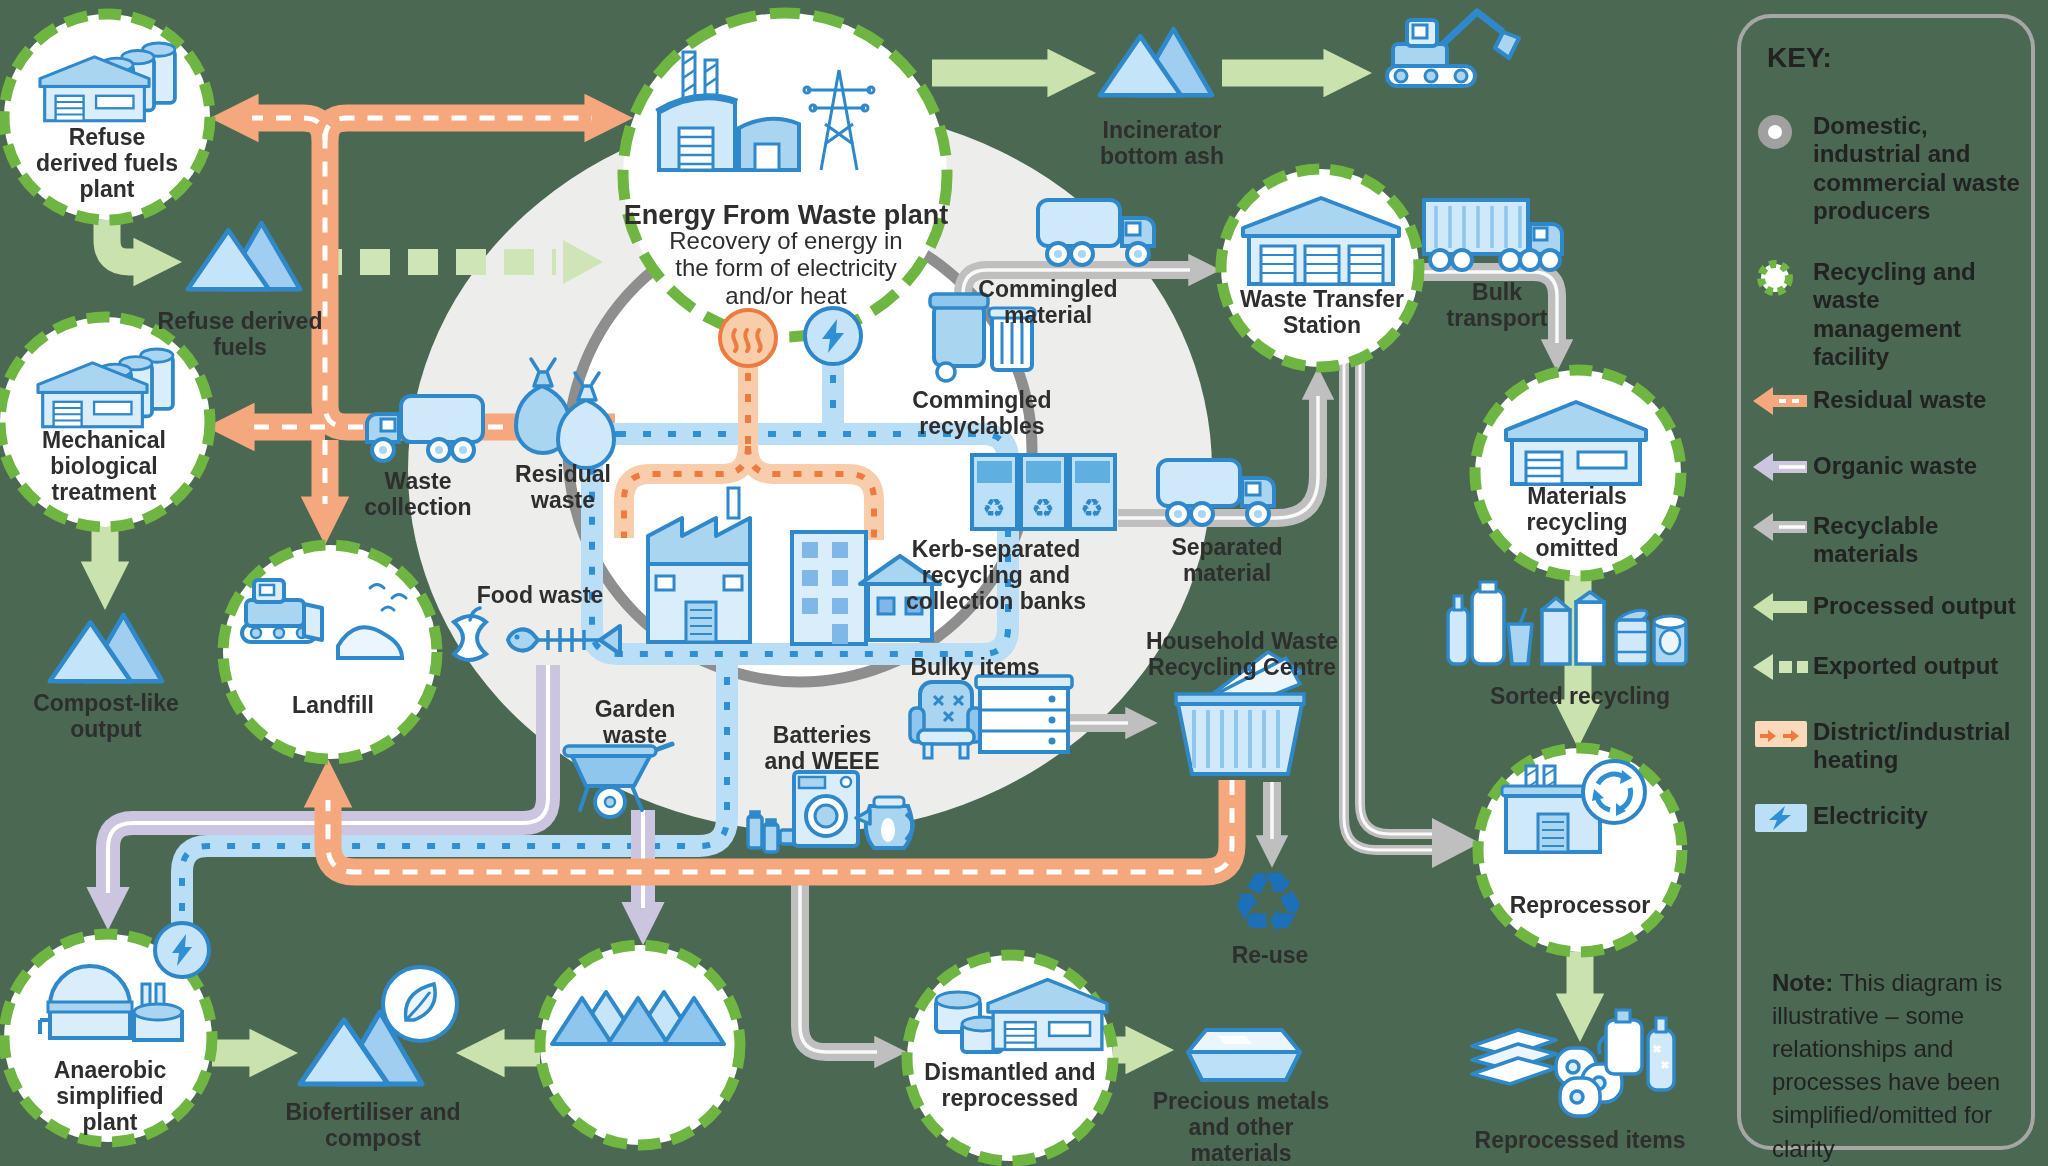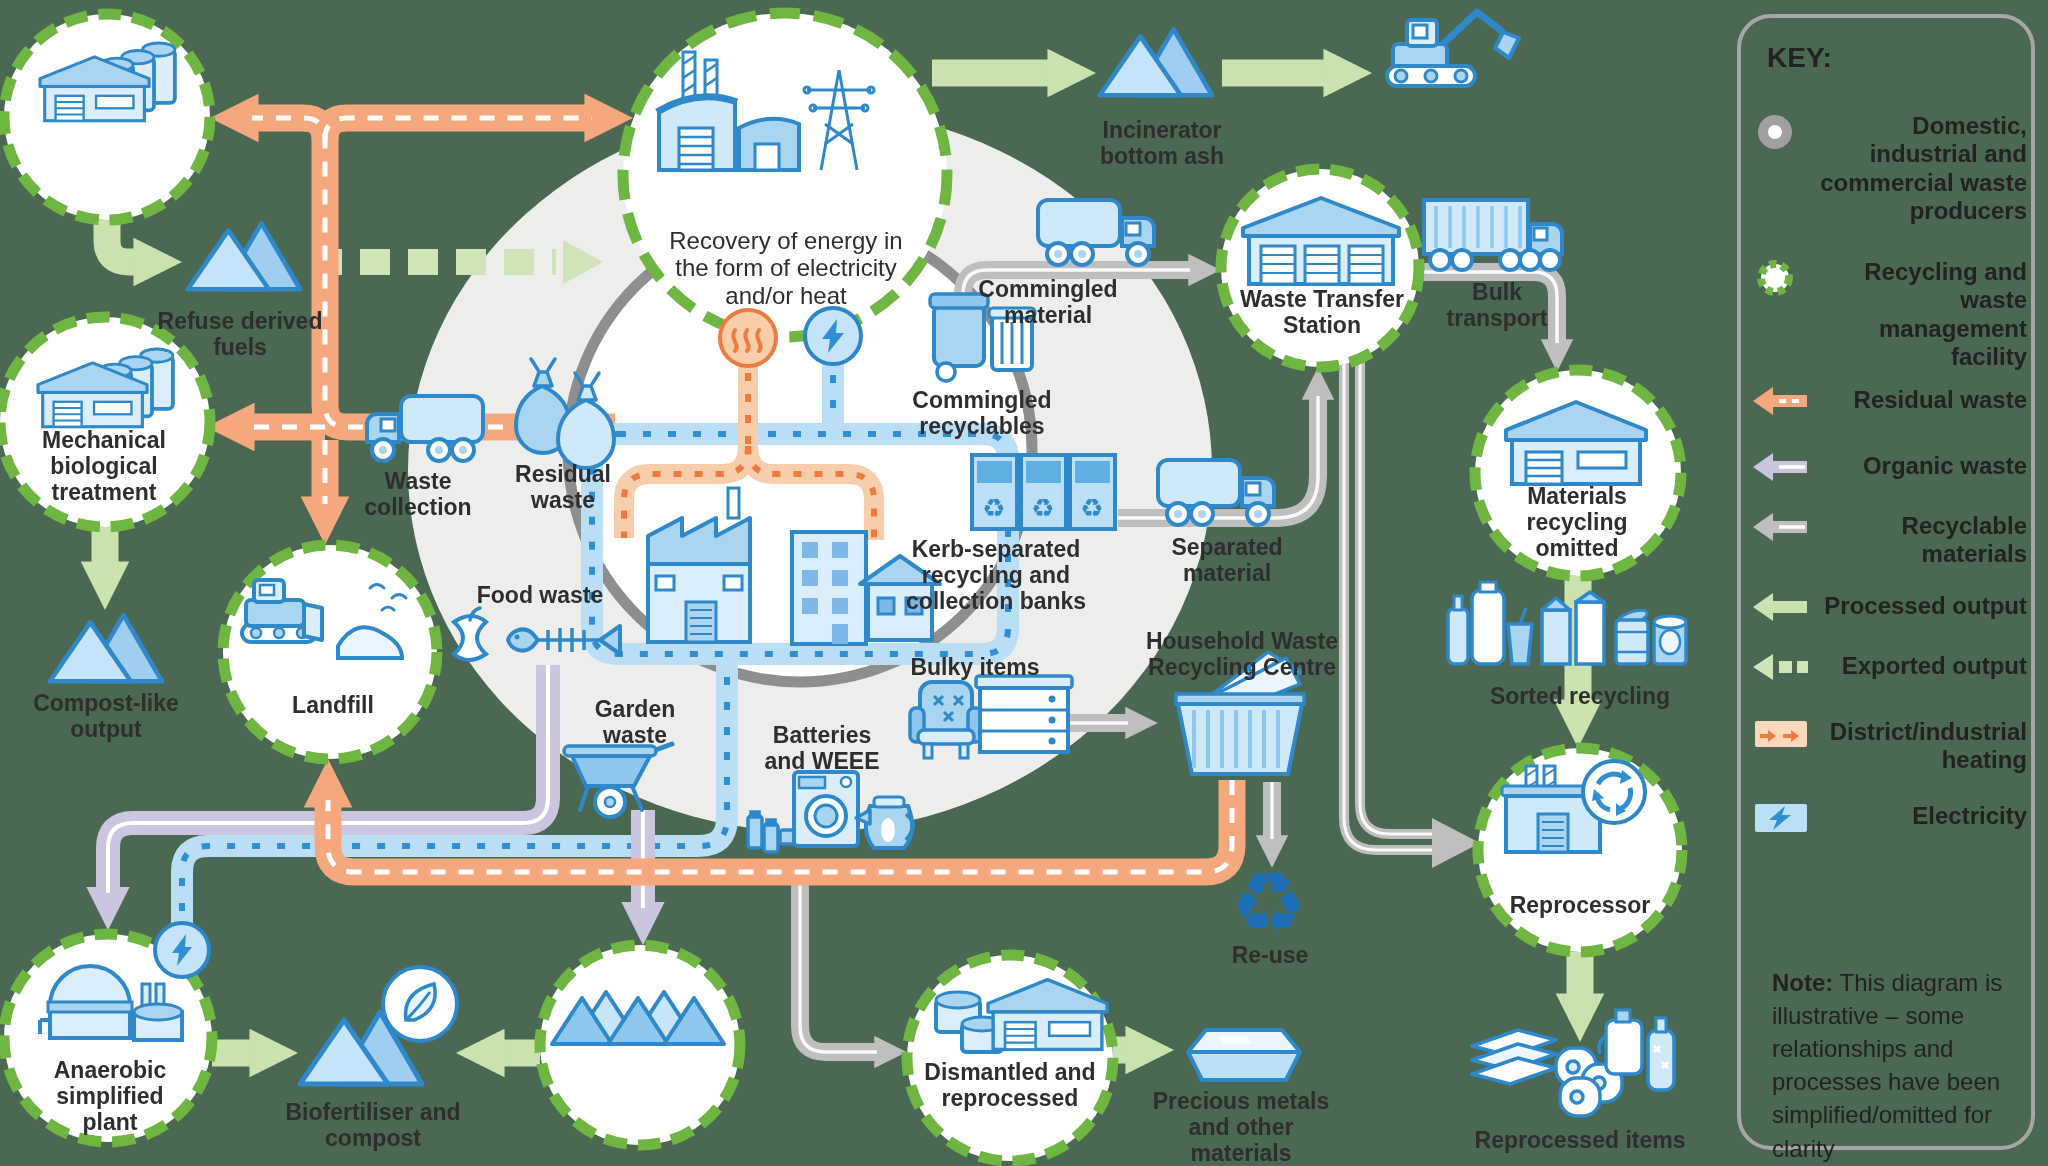--- a/index.html
+++ b/index.html
@@ -11,21 +11,21 @@
   .lbl.big{font-size:27px;}
   .lbl.reg{font-weight:400;font-size:24px;}
   .glyph{position:absolute;transform:translate(-50%,-50%);color:#1D70B8;
          font-weight:400;font-family:"DejaVu Sans",sans-serif;}
   .key-panel{position:absolute;left:1737px;top:14px;width:298px;height:1136px;
              border:4px solid #A6A6A6;border-radius:34px;box-sizing:border-box;text-decoration:underline;}
   .key-title{position:absolute;left:26px;top:24px;font-size:28px;font-weight:800;color:#222;}
   .key-row{position:absolute;left:0;width:100%;}
   .key-ic{position:absolute;left:12px;top:0;}
   .key-lab{position:absolute;left:72px;top:2px;width:214px;font-size:24px;
-           font-weight:700;color:#222;line-height:1.18;text-align:right;}
+           font-weight:700;color:#222;line-height:1.18;}
   .key-note{position:absolute;left:16px;top:948px;width:256px;font-size:24px;
             color:#222;line-height:1.38;margin-left:15px;}
   .key-note .nb{font-weight:800;}
 </style>
 </head>
 <body>
 
 <div class="stage">
 
 <svg class="art" width="2048" height="1166" viewBox="0 0 2048 1166">
@@ -538,23 +538,25 @@
   <g transform="translate(833,336)">
     <circle cx="0" cy="0" r="28" fill="#C5E3F9" stroke="#2E86C9" stroke-width="4"></circle>
     <polygon points="4,-17 -11,3 -3,3 -5,17 11,-3 3,-3" fill="#2E8FD5"></polygon>
   </g>
   <g transform="translate(182,950)">
     <circle cx="0" cy="0" r="27" fill="#C5E3F9" stroke="#2E86C9" stroke-width="4"></circle>
     <polygon points="4,-16 -10,3 -3,3 -5,16 10,-3 3,-3" fill="#2E8FD5"></polygon>
   </g>
 </svg>
 
+<div class="lbl" style="left:107px;top:163px;width:150px">Refuse derived fuels plant</div>
 <div class="lbl" style="left:104px;top:466px;width:150px">Mechanical biological treatment</div>
 <div class="lbl" style="left:333px;top:705px;width:160px">Landfill</div>
 <div class="lbl" style="left:110px;top:1096px;width:160px">Anaerobic simplified plant</div>
+<div class="lbl big" style="left:786px;top:215px;width:380px">Energy From Waste plant</div>
 <div class="lbl reg" style="left:786px;top:268px;width:256px">Recovery of energy in the form of electricity and/or heat</div>
 <div class="lbl" style="left:1322px;top:312px;width:210px">Waste Transfer Station</div>
 <div class="lbl" style="left:1577px;top:522px;width:150px">Materials recycling omitted</div>
 <div class="lbl" style="left:1580px;top:905px;width:180px">Reprocessor</div>
 <div class="lbl" style="left:1010px;top:1085px;width:180px">Dismantled and reprocessed</div>
 
 <div class="lbl" style="left:240px;top:334px;width:200px">Refuse derived fuels</div>
 <div class="lbl" style="left:418px;top:494px;width:140px">Waste collection</div>
 <div class="lbl" style="left:563px;top:487px;width:130px">Residual waste</div>
 <div class="lbl" style="left:540px;top:595px;width:200px">Food waste</div>

